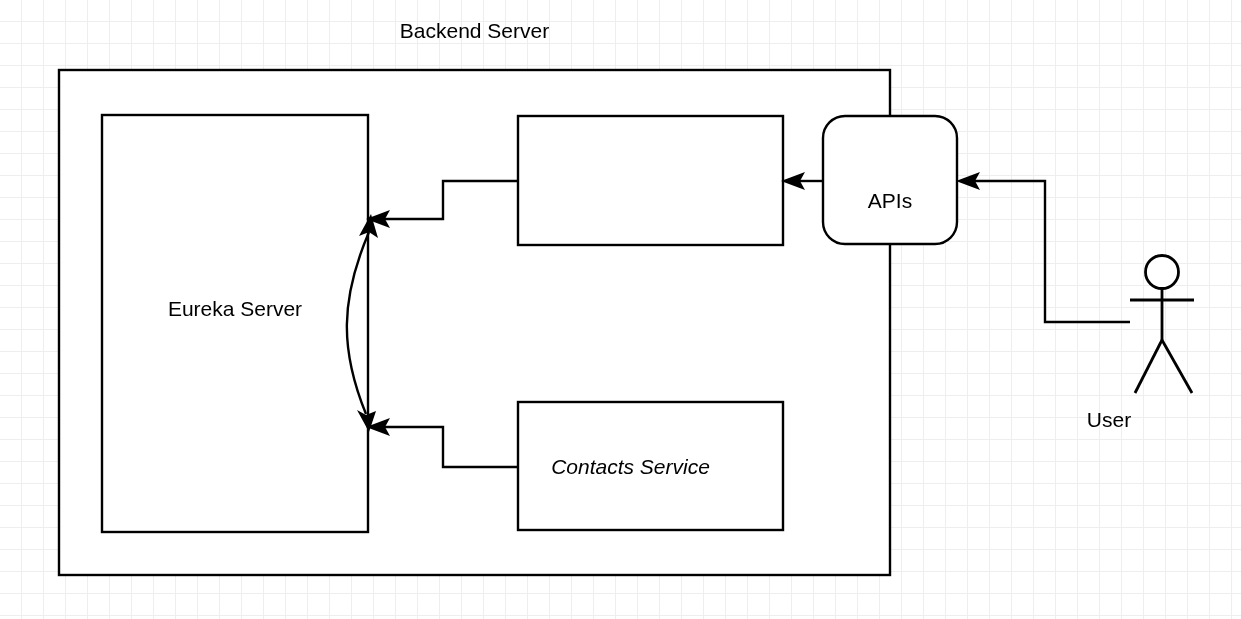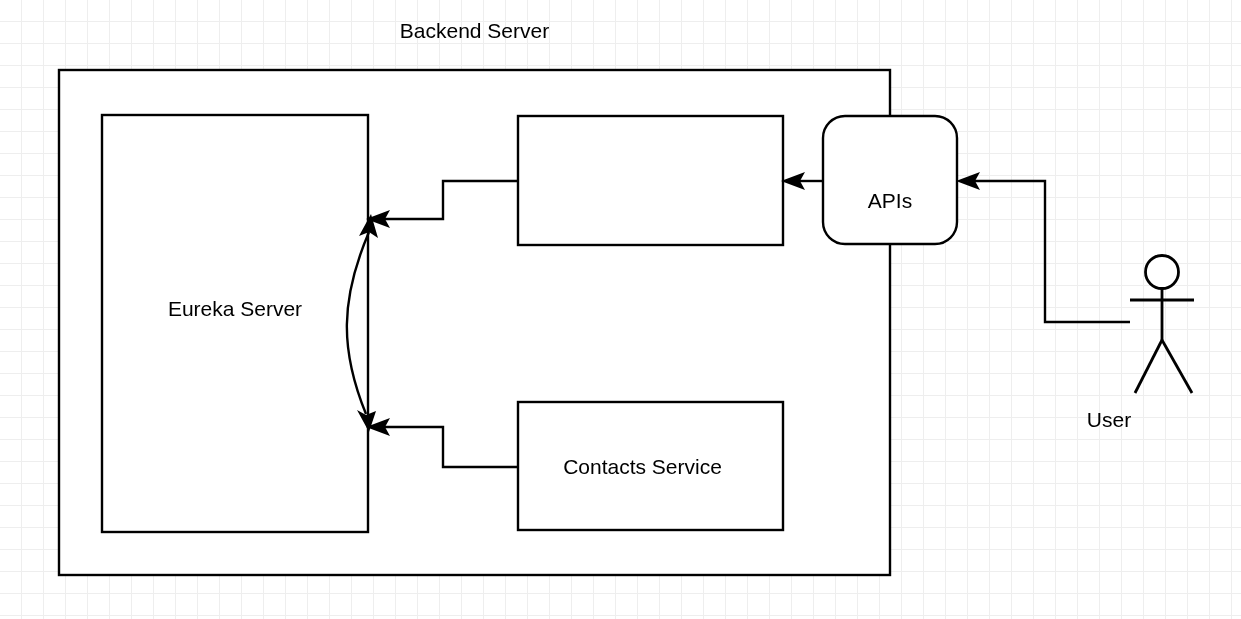--- a/index.html
+++ b/index.html
@@ -108,19 +108,19 @@
     <line class="figure-line" x1="1162" y1="340" x2="1135" y2="393"></line>
     <line class="figure-line" x1="1162" y1="340" x2="1192" y2="393"></line>
 
   </svg>
 
   <div class="node-label" id="title-label" style="left:59px; top:20px; width:831px;">Backend Server</div>
 
   <div class="node-label" style="left:102px; top:298px; width:266px;">Eureka Server</div>
 
 
-  <div class="node-label" style="left:510px; top:456px; width:265px;">Contacts Service</div>
+  <div class="node-label" style="left:498px; top:456px; width:265px;font-style:italic;">Contacts Service</div>
 
   <div class="node-label" style="left:823px; top:170px; width:134px;margin-top:20px;">APIs</div>
 
   <div class="node-label" style="left:1059px; top:409px; width:100px;">User</div>
 
 </div>
 
 </body></html>

